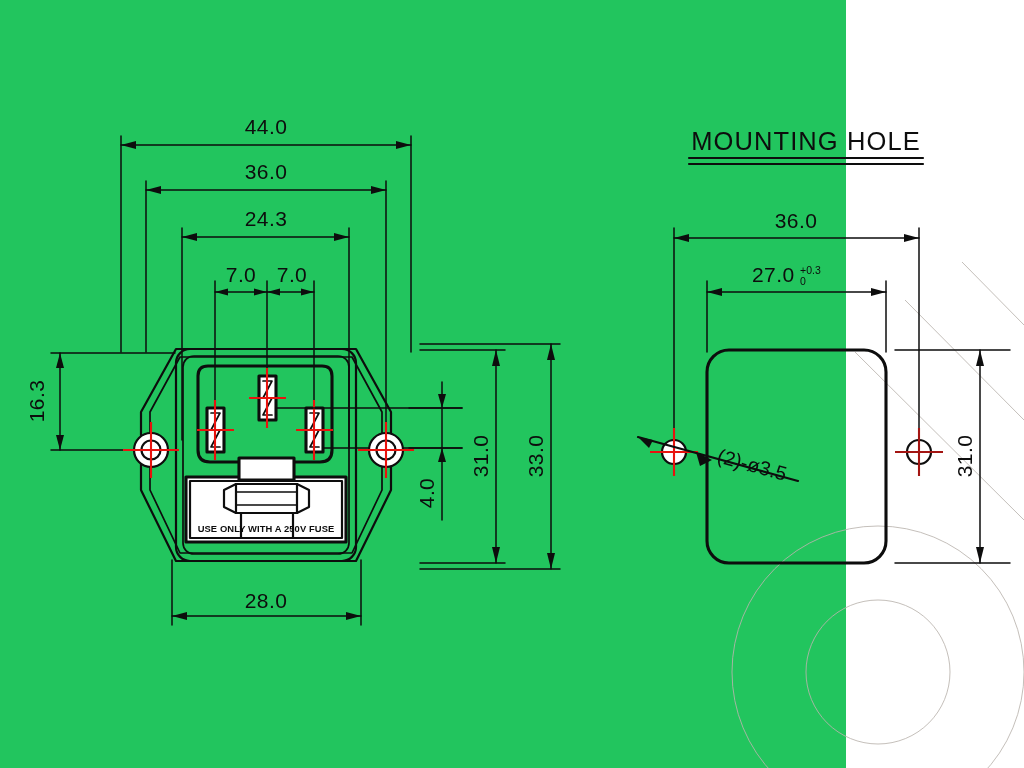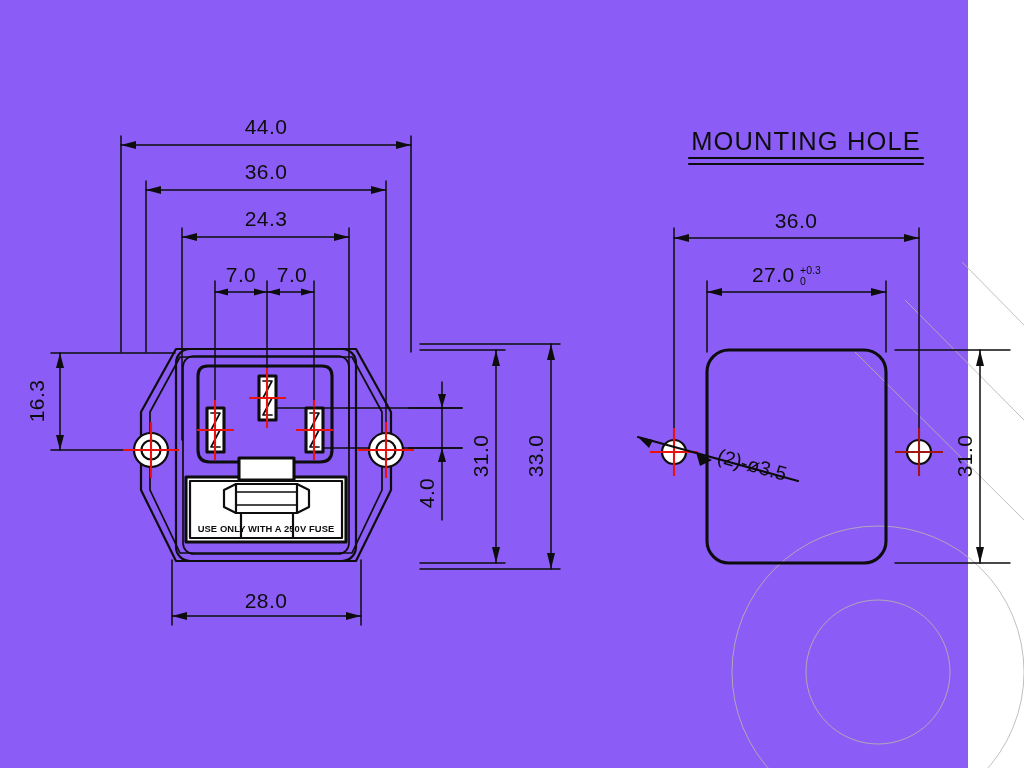--- a/index.html
+++ b/index.html
@@ -1,18 +1,18 @@
 <!DOCTYPE html>
 <html><head>
 <meta charset="utf-8">
 <style>
   html,body{margin:0;padding:0;background:#ffffff;}
   body{width:1024px;height:768px;overflow:hidden;
        font-family:"Liberation Sans","DejaVu Sans",sans-serif;}
-  #stage{position:relative;width:968px;height:768px;background:#8b5cf6;}
+  #stage{position:relative;width:846px;height:768px;background:#22c55e;}
   svg#dwg{position:absolute;left:0;top:0;width:1024px;height:768px;display:block;}
   .blk{fill:none;stroke:#0d0d0d;stroke-linecap:round;stroke-linejoin:round;}
   .lw-heavy{stroke-width:3.1;}
   .lw-med{stroke-width:2.2;}
   .lw-thin{stroke-width:1.7;}
   .lw-dim{stroke-width:1.5;}
   .red{fill:none;stroke:#e8130f;stroke-width:2.1;stroke-linecap:butt;}
   .redd{fill:none;stroke:#a31512;stroke-width:2.1;stroke-linecap:butt;}
   .wm{fill:none;stroke:#b9b3ae;stroke-width:0.85;}
   .fillw{fill:#ffffff;}

